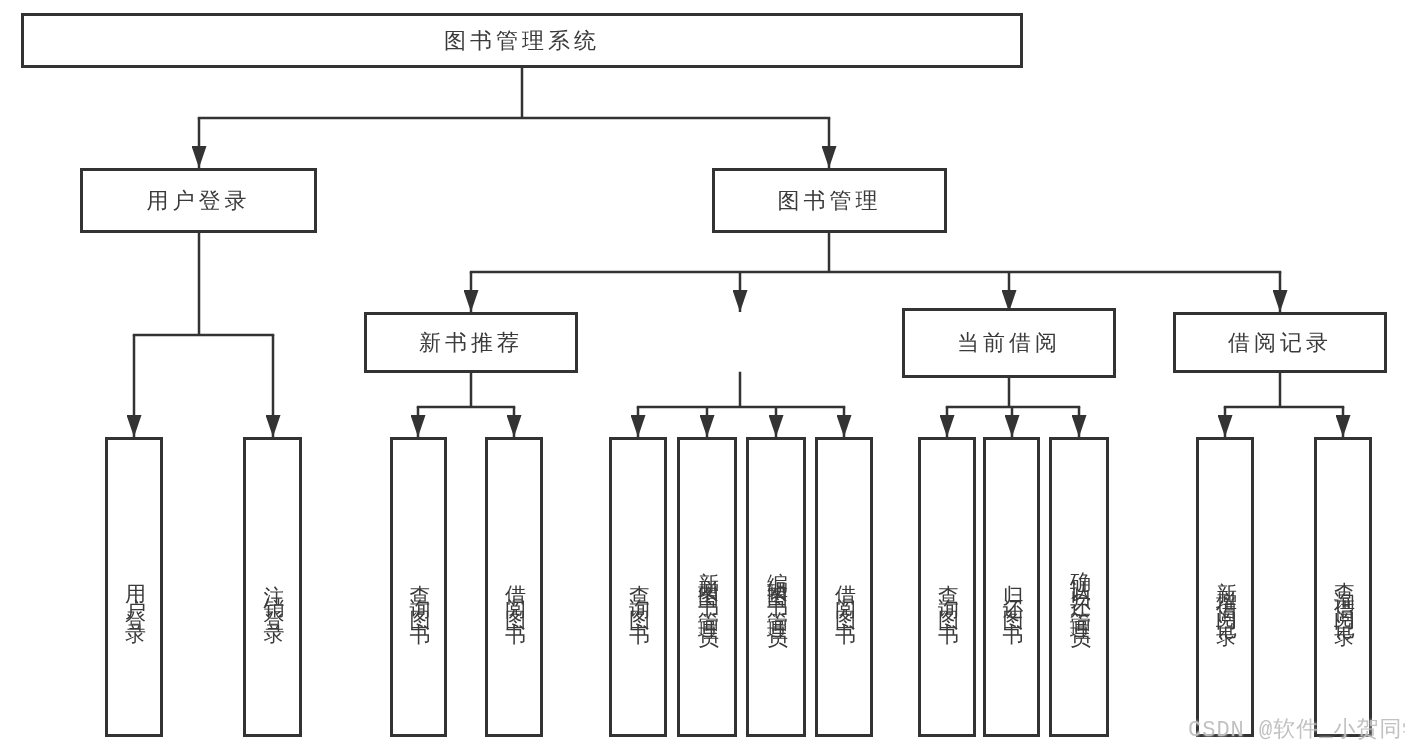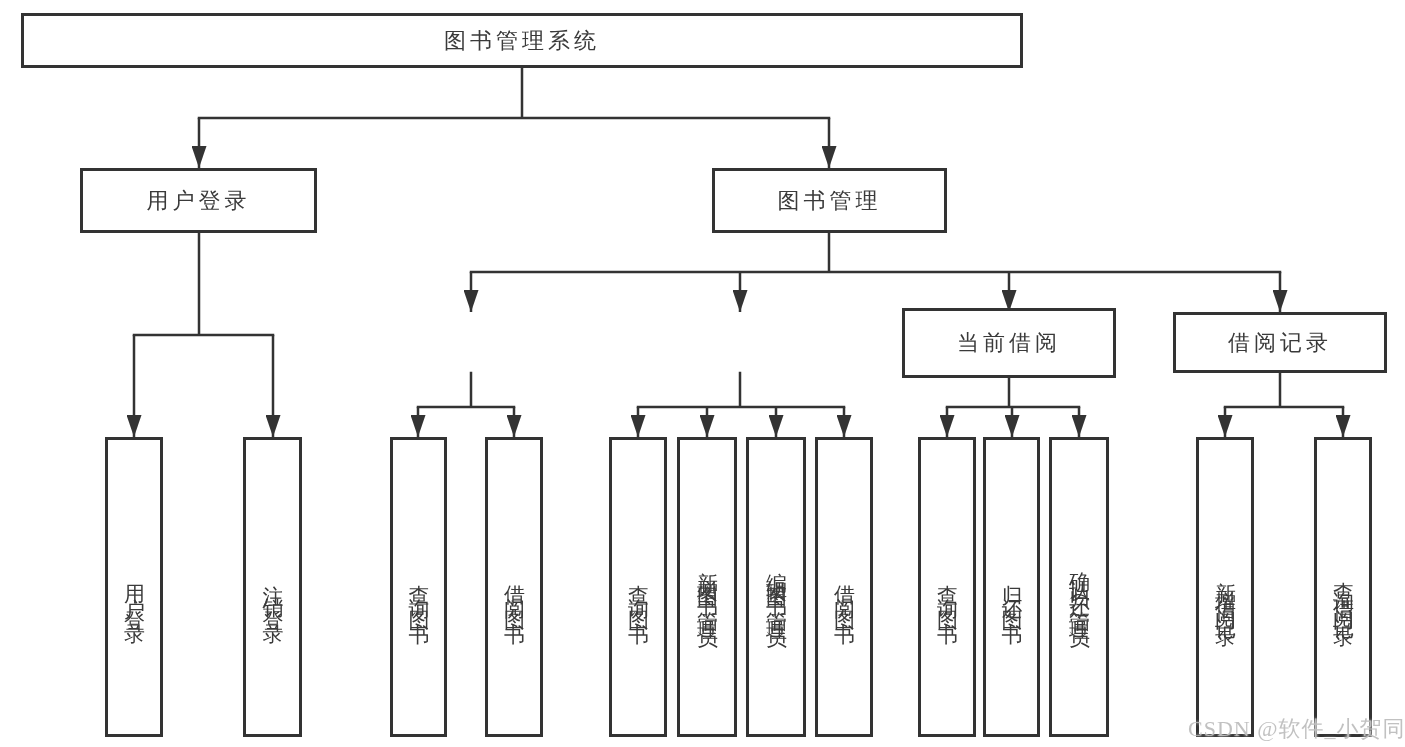--- a/index.html
+++ b/index.html
@@ -1,18 +1,18 @@
 <!DOCTYPE html>
 <html><head>
 <meta charset="utf-8">
 <style>
   html,body{margin:0;padding:0;background:#fff;}
   #stage{
     position:relative;width:1405px;height:747px;background:#ffffff;overflow:hidden;
-    font-family:Liberation Serif, serif;color:#3a3a3a;
+    font-family:Liberation Mono, monospace;color:#3a3a3a;
   }
   #wires{position:absolute;left:0;top:0;z-index:1;}
   .box{
     position:absolute;box-sizing:border-box;background:#ffffff;border:3px solid #333333;
     display:flex;align-items:center;justify-content:center;z-index:2;
   }
   .hlabel{font-size:22px;letter-spacing:4px;white-space:nowrap;color:#3a3a3a;}
   .vtext{
     writing-mode:vertical-rl;text-orientation:mixed;font-size:21px;line-height:1;
     color:#3a3a3a;white-space:nowrap;
@@ -72,20 +72,23 @@
     <span class="hlabel">图书管理系统</span>
   </div>
 
   <div class="box" style="left:80px;top:168px;width:237px;height:65px">
     <span class="hlabel">用户登录</span>
   </div>
   <div class="box" style="left:712px;top:168px;width:235px;height:65px">
     <span class="hlabel">图书管理</span>
   </div>
 
+  <div class="box" style="left:364px;top:312px;width:214px;height:61px">
+    <span class="hlabel">新书推荐</span>
+  </div>
   <div class="box" style="left:902px;top:308px;width:214px;height:70px">
     <span class="hlabel">当前借阅</span>
   </div>
   <div class="box" style="left:1173px;top:312px;width:214px;height:61px">
     <span class="hlabel">借阅记录</span>
   </div>
 
   <div class="box" style="left:105px;top:437px;width:58px;height:300px">
     <span class="vtext ls13">用户登录</span>
   </div>

